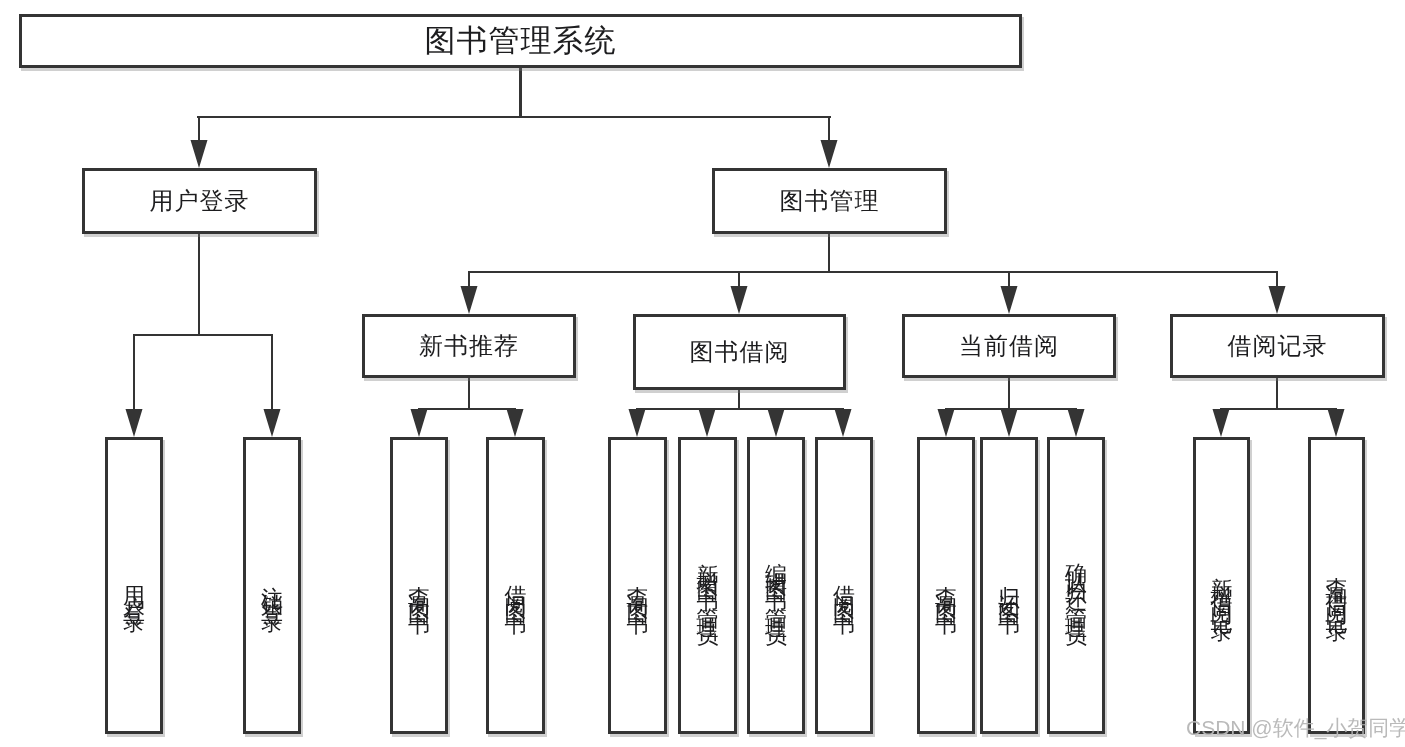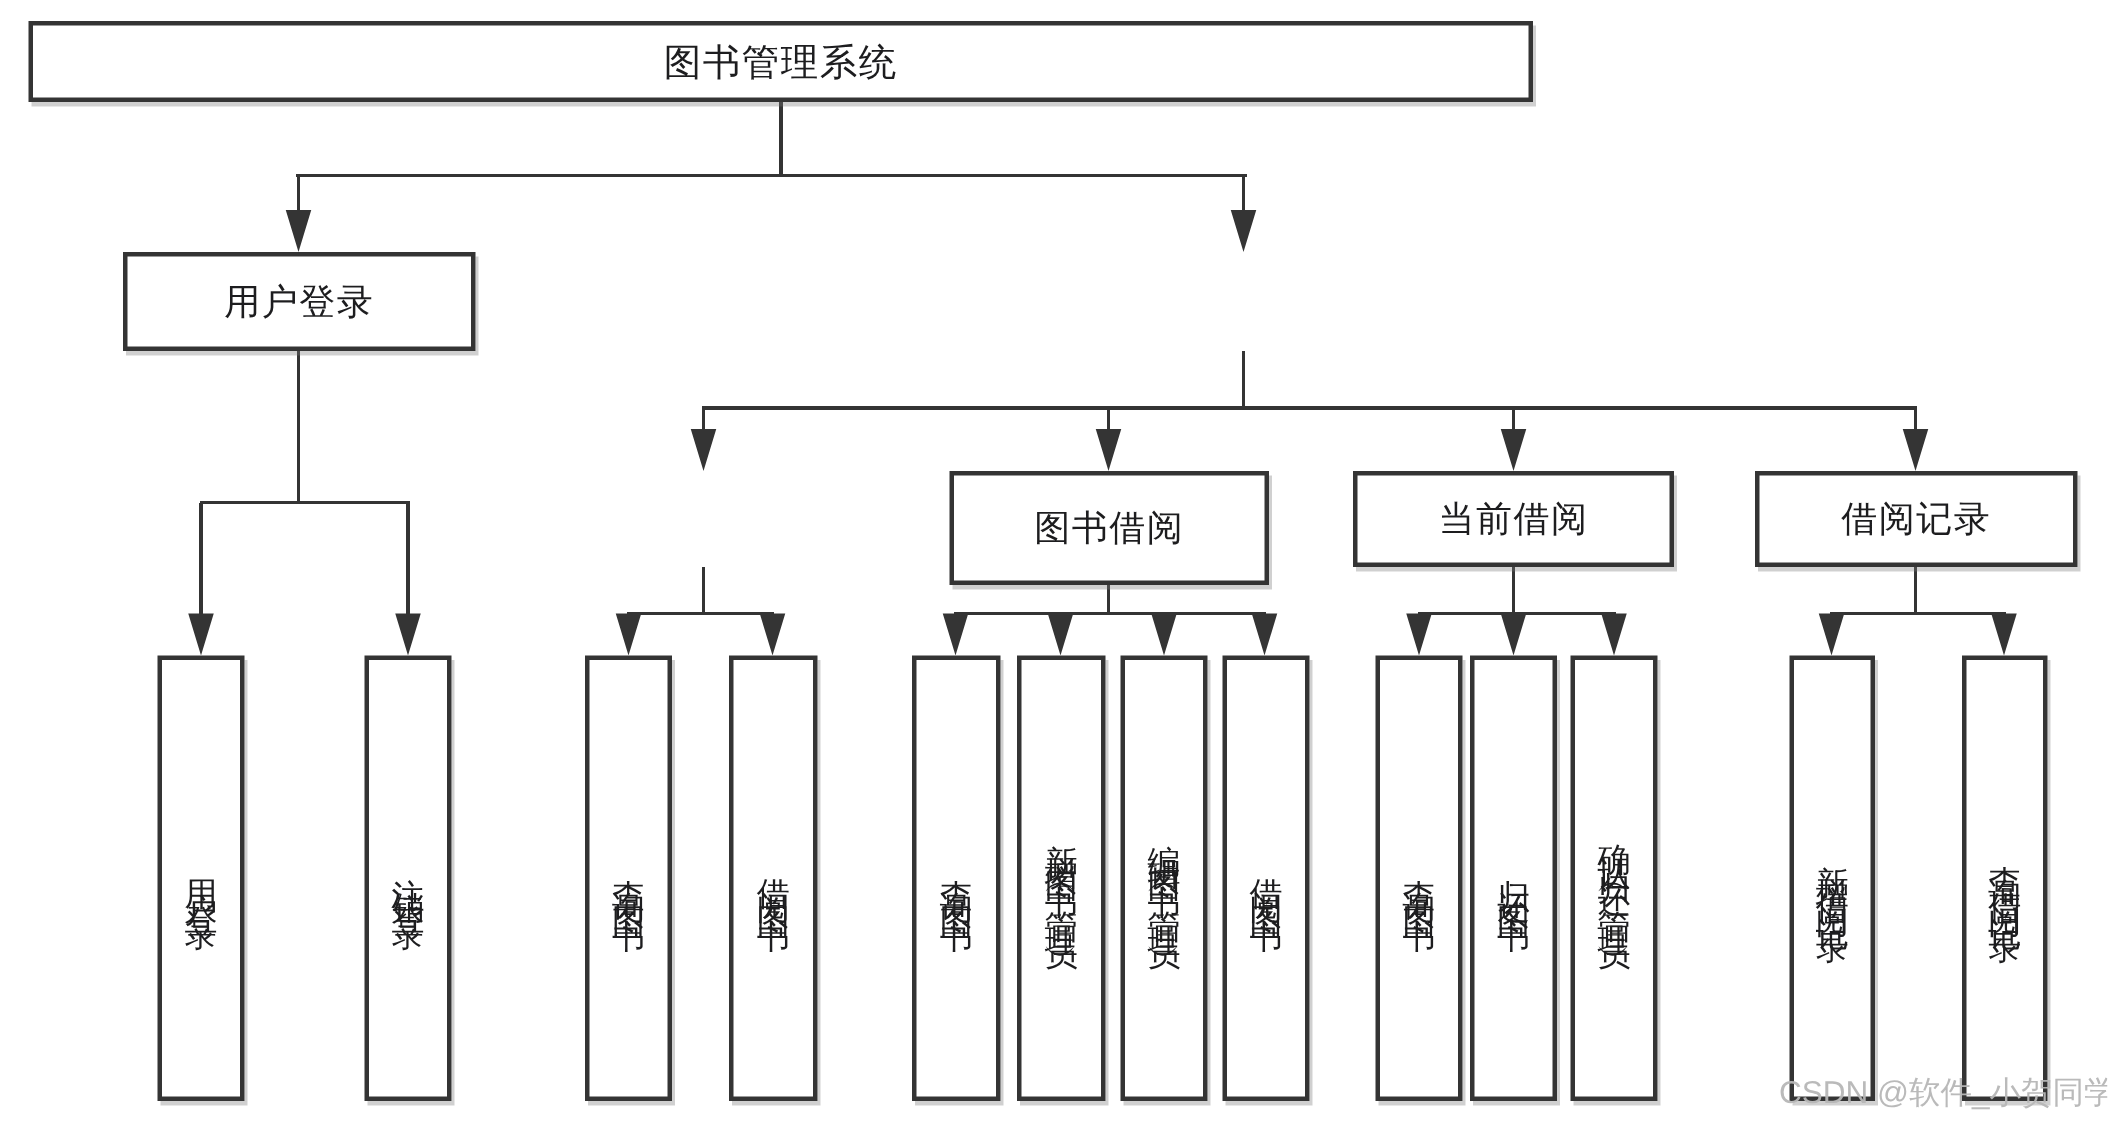--- a/index.html
+++ b/index.html
@@ -10,21 +10,21 @@
     background:#ffffff; overflow:hidden;
   }
   .node {
     position:absolute; background:#ffffff;
     border:3px solid #343434;
     display:flex; align-items:center; justify-content:center;
     color:#1d1d1f;
     box-shadow:2px 3px 0 rgba(120,120,120,0.35);
   }
   .h-node { font-size:24px; letter-spacing:1px; }
-  .title-node { font-size:25px; letter-spacing:1px; }
+  .title-node { font-size:31px; letter-spacing:1px; }
   .v-node { }
   .v-text {
     writing-mode:vertical-rl;
     font-size:22px; line-height:1;
     letter-spacing:9px;
     color:#1d1d1f;
   }
   .connectors { position:absolute; left:0; top:0; pointer-events:none; }
   .watermark {
     position:absolute; left:1186px; top:714px;
@@ -83,21 +83,27 @@
       M1327.5,409 L1344.5,409 L1336,437 Z"></path>
   </svg>
 
   <div class="node title-node" style="left:19px; top:14px; width:1003px; height:54px;">
     <span>图书管理系统</span>
   </div>
 
   <div class="node h-node" style="left:82px; top:168px; width:235px; height:66px;">
     <span>用户登录</span>
   </div>
+  <div class="node h-node" style="left:712px; top:168px; width:235px; height:66px;">
+    <span>图书管理</span>
+  </div>
 
+  <div class="node h-node" style="left:362px; top:314px; width:214px; height:64px;">
+    <span>新书推荐</span>
+  </div>
   <div class="node h-node" style="left:633px; top:314px; width:213px; height:76px;">
     <span>图书借阅</span>
   </div>
   <div class="node h-node" style="left:902px; top:314px; width:214px; height:64px;align-items:center;">
     <span>当前借阅</span>
   </div>
   <div class="node h-node" style="left:1170px; top:314px; width:215px; height:64px;">
     <span>借阅记录</span>
   </div>
 

